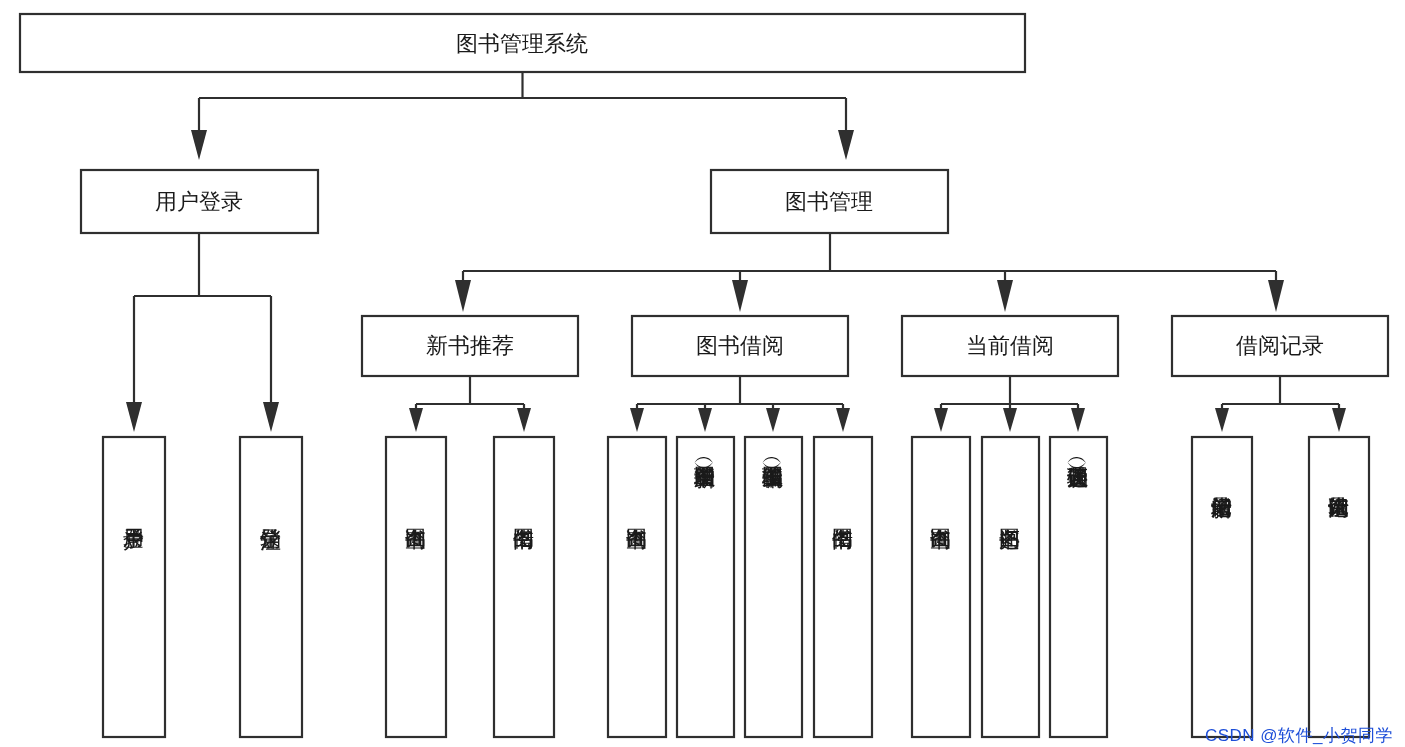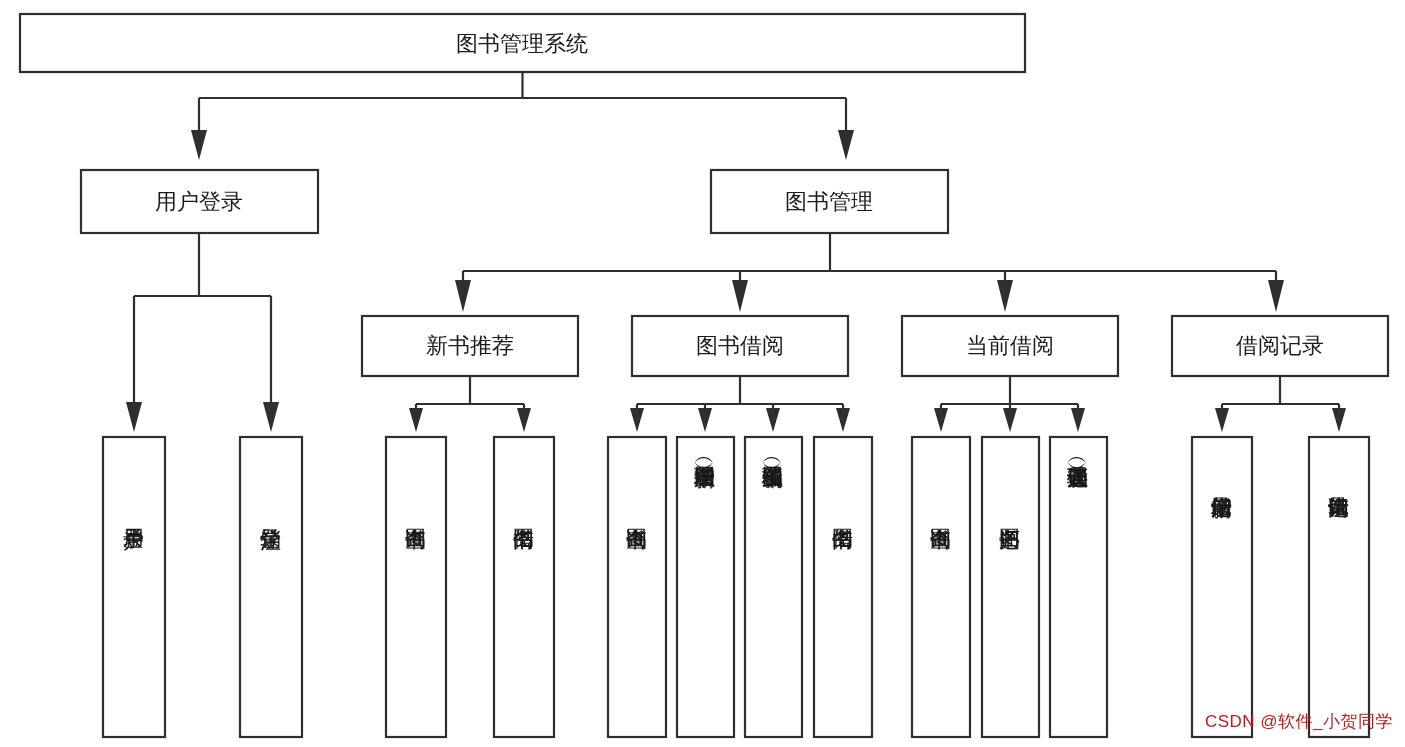--- a/index.html
+++ b/index.html
@@ -51,24 +51,24 @@
   }
   .node-label-v {
     font-family: "Liberation Sans", "DejaVu Sans", sans-serif;
     font-size: 21px;
     fill: #1a1a1a;
     text-anchor: middle;
   }
   .watermark {
     position: absolute;
     right: 12px;
-    bottom: 14px;
+    bottom: 0;
     font-family: "Liberation Sans", "DejaVu Sans", sans-serif;
     font-size: 17px;
-    color: #b91c1c;
+    color: #1d4ed8;
     letter-spacing: 0.5px;
     white-space: nowrap;
     user-select: none;
   }
 </style>
 </head>
 <body>
 
 <div id="diagram-root">
 

